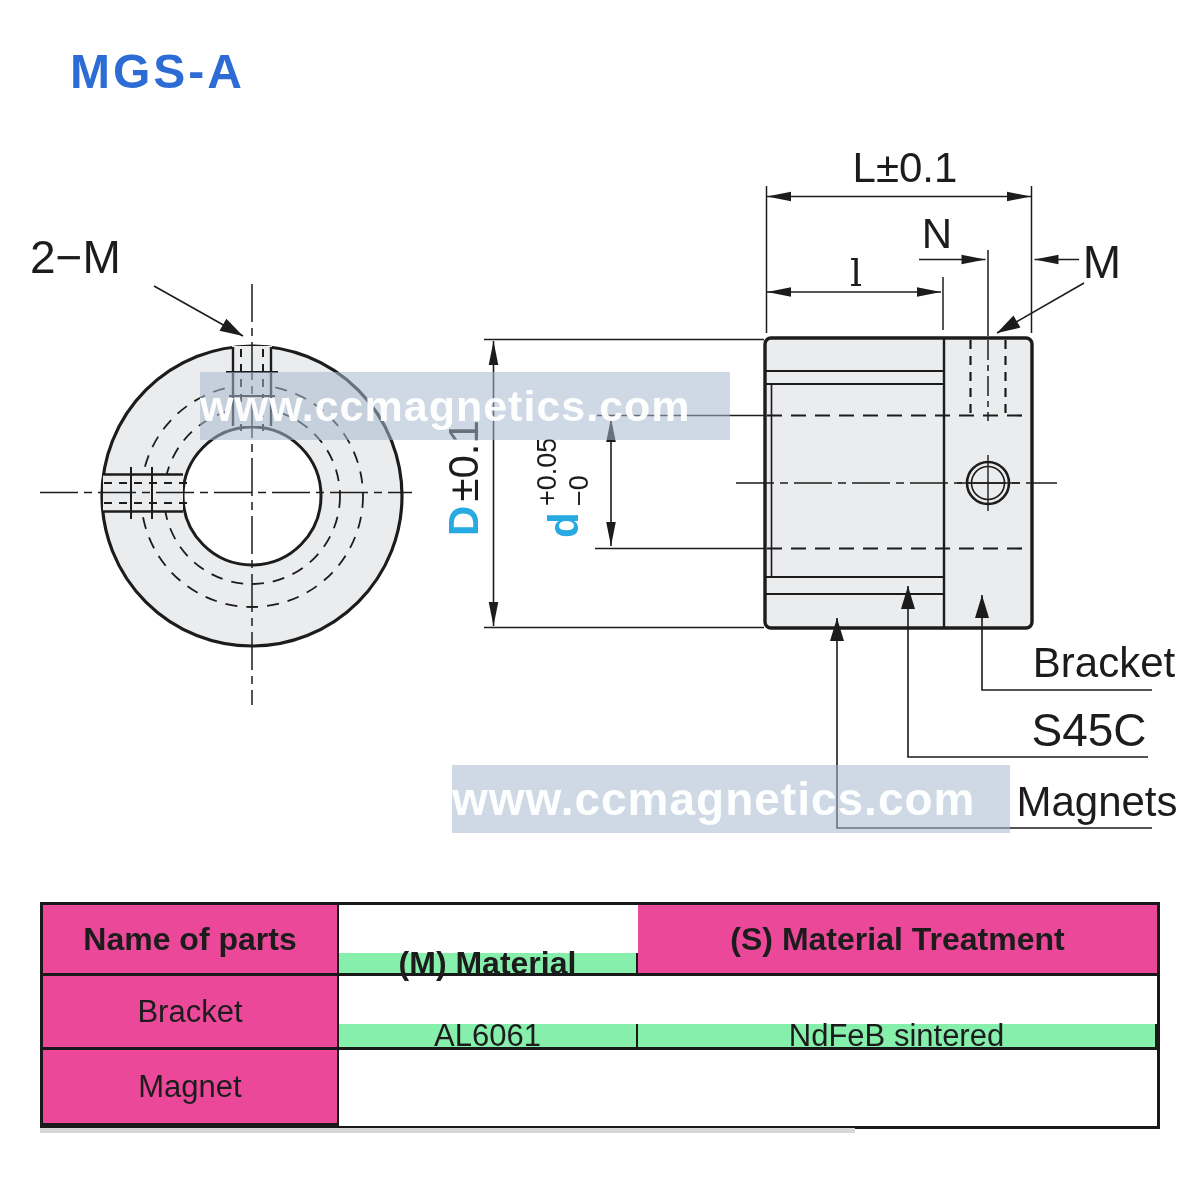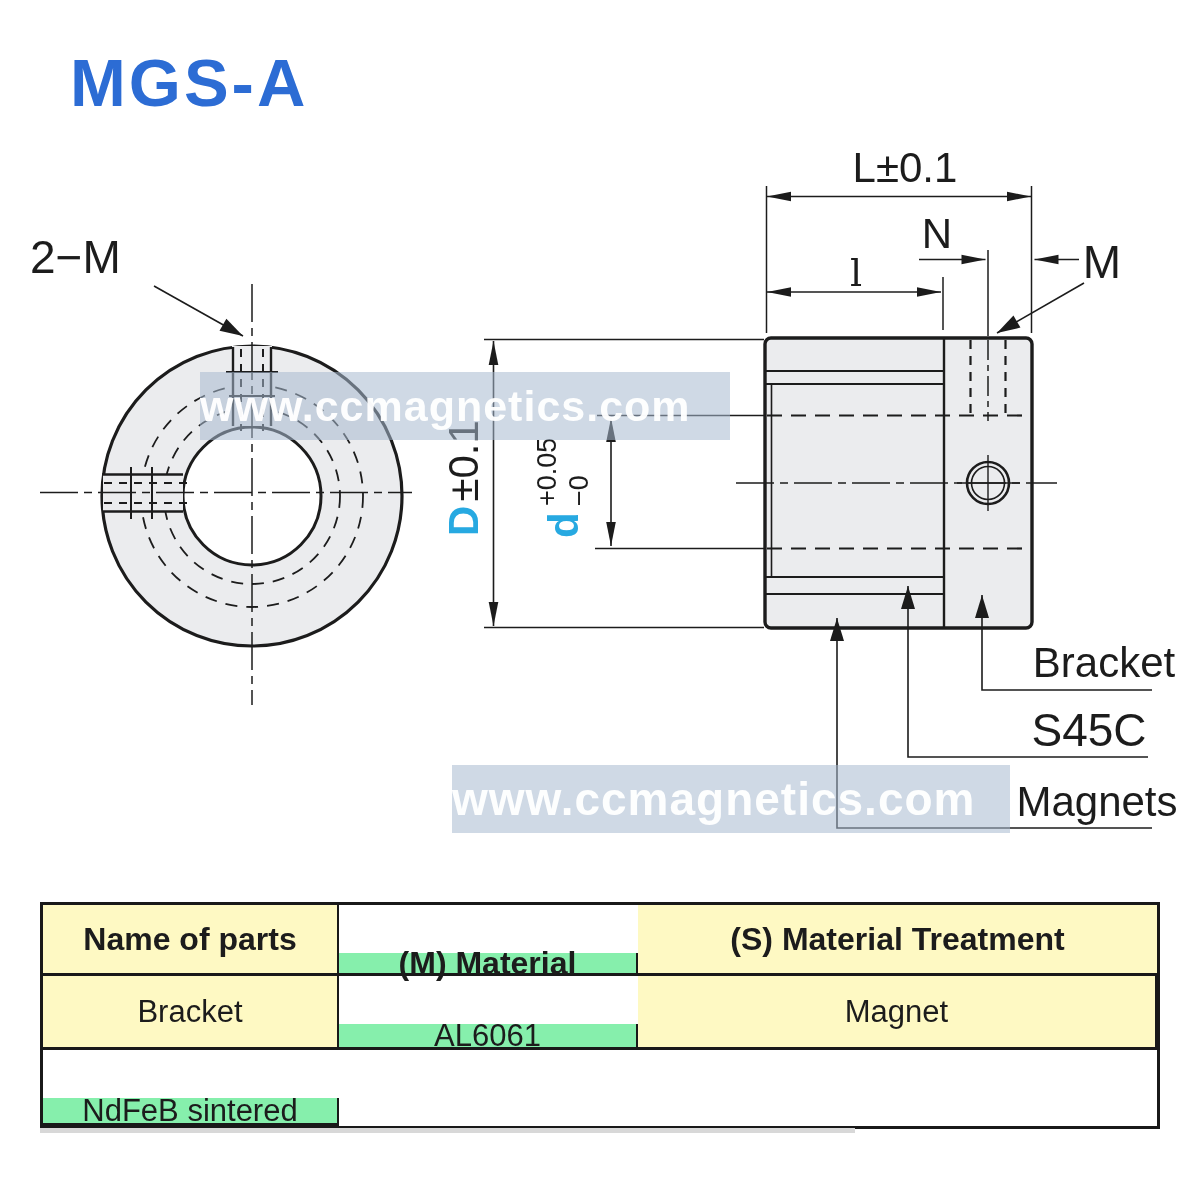--- a/index.html
+++ b/index.html
@@ -1,33 +1,33 @@
 <!DOCTYPE html>
 <html><head>
 <meta charset="utf-8">
 <style>
   html,body{margin:0;padding:0;background:#fff;}
   #stage{position:relative;width:1200px;height:1200px;background:#ffffff;overflow:hidden;
          font-family:"Liberation Sans",sans-serif;color:#1c1c1c;}
   #stage svg{position:absolute;left:0;top:0;}
-  .page-title{position:absolute;left:70px;top:44px;font-size:67px;font-weight:bold;
+  .page-title{position:absolute;left:70px;top:44px;font-size:48px;font-weight:bold;
               letter-spacing:3px;color:#2c6cd4;}
   .watermark{position:absolute;background:rgba(168,185,207,0.55);display:flex;
              align-items:center;justify-content:flex-start;
              color:rgba(255,255,255,0.96);font-weight:bold;white-space:nowrap;}
   .wm1{left:200px;top:372px;width:530px;height:68px;font-size:43px;letter-spacing:1px;}
   .wm2{left:452px;top:765px;width:558px;height:68px;font-size:46px;letter-spacing:1px;}
   
   .parts-table{position:absolute;left:40px;top:902px;width:1120px;
                border:3px solid #191919;display:grid;
                grid-template-columns:296px 299px 1fr;
                grid-template-rows:71px 74px 76px;box-sizing:border-box;}
   .parts-table .td{display:flex;align-items:center;justify-content:center;
                    font-size:31px;border-right:2.5px solid #191919;border-bottom:3px solid #191919;
-                   background:#fef9c3;white-space:nowrap;}
+                   background:#ec4899;white-space:nowrap;}
   .parts-table .td.c2{background:#86efac;margin-top:48px;}
   .parts-table .td.c3{border-right:none;}
   .parts-table .th{font-weight:bold;font-size:32px;}
   .table-shadow{position:absolute;left:40px;top:1128px;width:815px;height:5px;background:#d8d8d8;}
   text{fill:#1c1c1c;}
   .lbl{font-family:"Liberation Sans",sans-serif;font-size:42px;}
   .lbl-big{font-family:"Liberation Sans",sans-serif;font-size:46px;}
   .lbl-serif{font-family:"DejaVu Serif",serif;font-size:38px;}
   .cyan{fill:#27a9e1;font-weight:bold;}
   .tol{font-family:"Liberation Sans",sans-serif;font-size:27px;}
@@ -186,18 +186,18 @@
   <div class="page-title">MGS-A</div>
 
   <div class="parts-table">
     <div class="td c1 th">Name of parts</div>
     <div class="td c2 th">(M) Material</div>
     <div class="td c3 th">(S) Material Treatment</div>
 
     <div class="td c1">Bracket</div>
     <div class="td c2">AL6061</div>
 
+    <div class="td c2 row3">NdFeB sintered</div>
     <div class="td c1 row3">Magnet</div>
-    <div class="td c2 row3">NdFeB sintered</div>
   </div>
   <div class="table-shadow"></div>
 
 </div>
 
 </body></html>

